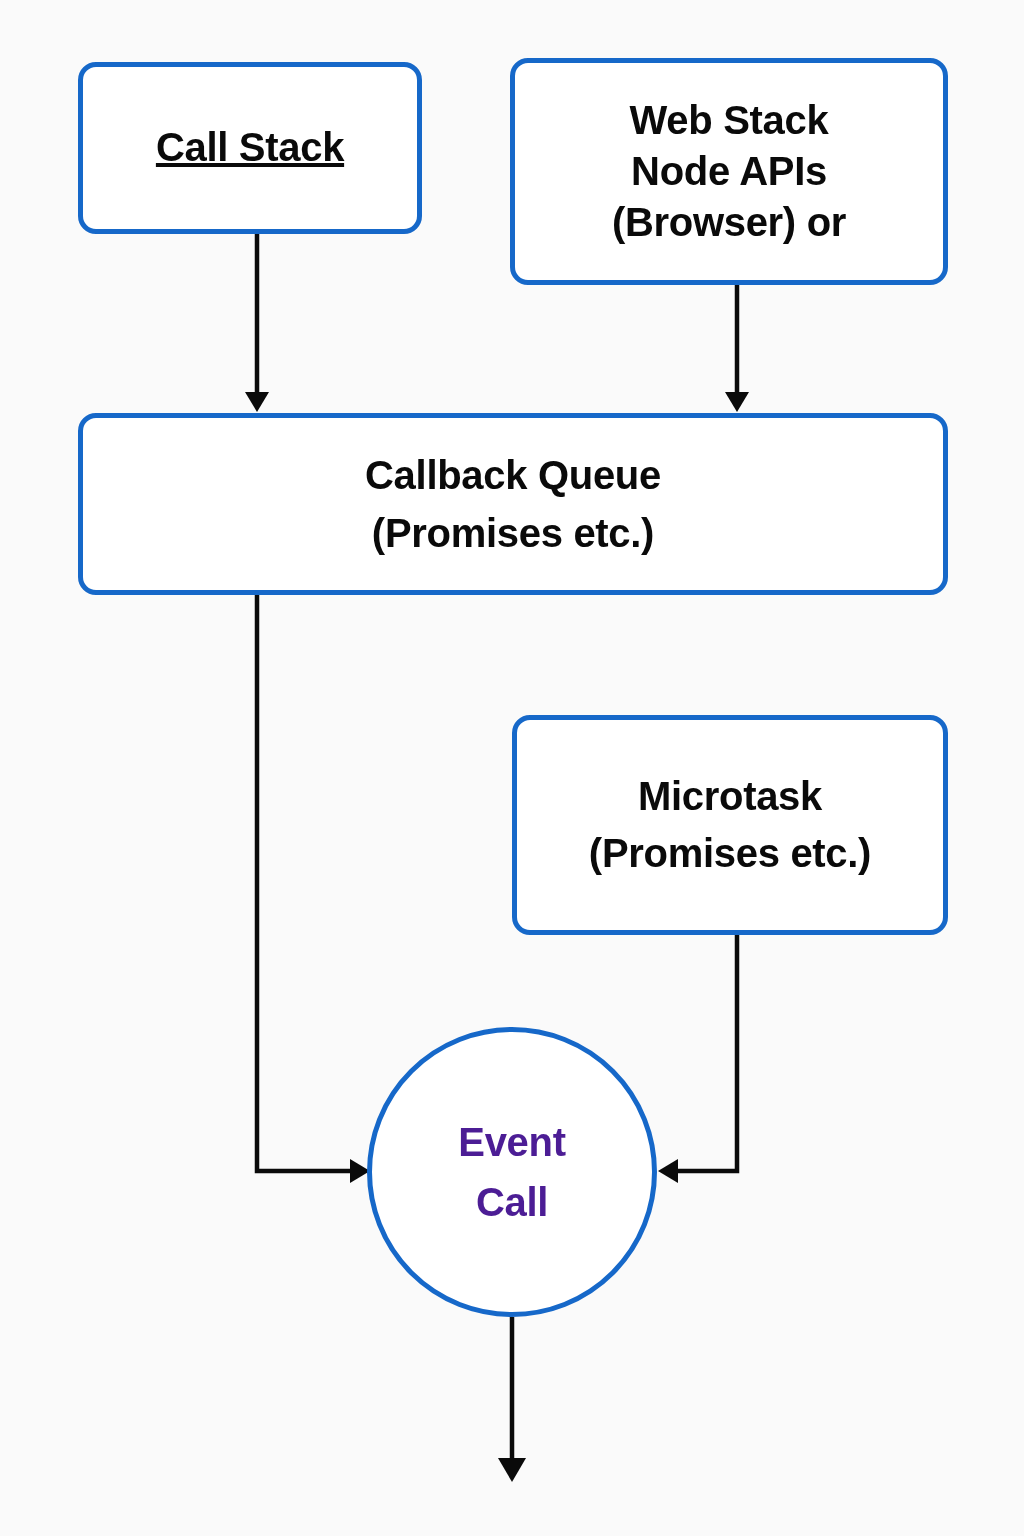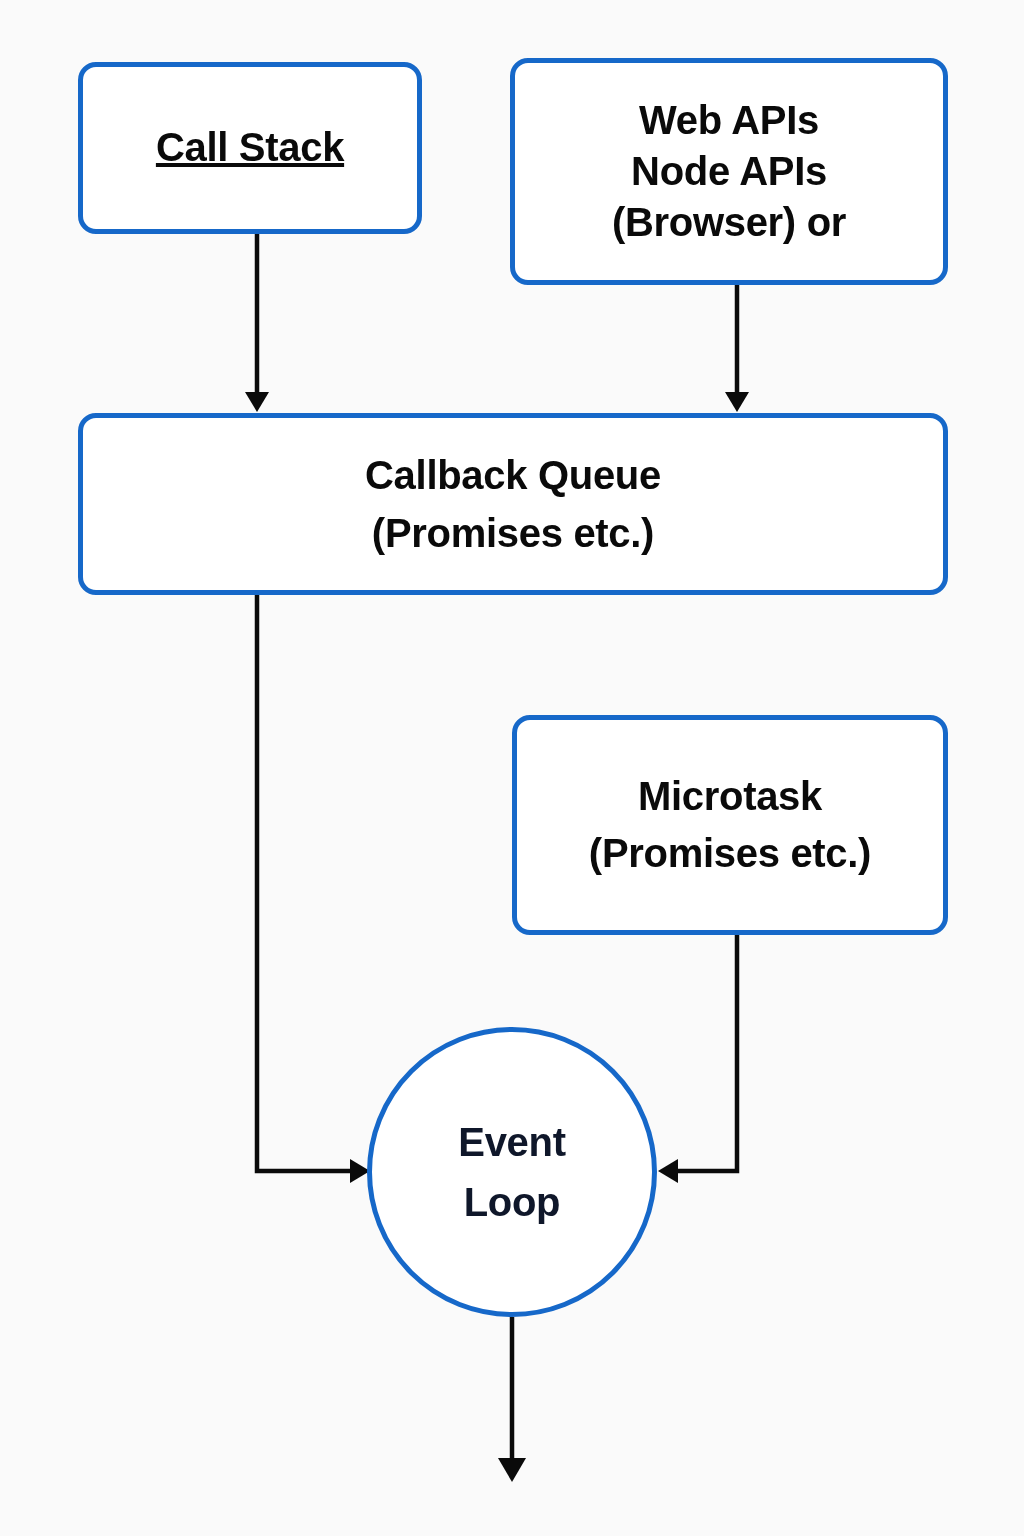--- a/index.html
+++ b/index.html
@@ -38,21 +38,21 @@
     position: absolute;
     box-sizing: border-box;
     background: #ffffff;
     border: 5px solid #1668c9;
     border-radius: 50%;
     display: flex;
     flex-direction: column;
     align-items: center;
     justify-content: center;
     text-align: center;
-    color: #0f172a;
+    color: #4c1d95;
     font-weight: bold;
     letter-spacing: -0.3px;
   }
 
   
   #node-call-stack   { left: 78px;  top: 62px;  width: 344px; height: 172px; font-size: 40px; line-height: 1.18; text-decoration: underline; }
   #node-web-apis     { left: 510px; top: 58px;  width: 438px; height: 227px; font-size: 40px; line-height: 1.28; }
   #node-callback-q   { left: 78px;  top: 413px; width: 870px; height: 182px; font-size: 40px; line-height: 1.45; align-items: center; }
   #node-microtask-q  { left: 512px; top: 715px; width: 436px; height: 220px; font-size: 40px; line-height: 1.42; }
   #node-event-loop   { left: 367px; top: 1027px; width: 290px; height: 290px; font-size: 40px; line-height: 1.5; }
@@ -101,33 +101,33 @@
       <line x1="512" y1="1317" x2="512" y2="1468" stroke="#0a0a0a" stroke-width="4.5"></line>
       <path d="M498,1458 L526,1458 L512,1482 Z" fill="#0a0a0a"></path>
     </g>
   </svg>
 
   <div class="node" id="node-call-stack">
     <span class="line">Call Stack</span>
   </div>
 
   <div class="node" id="node-web-apis">
-    <span class="line">Web APIs</span>
+    <span class="line">Web Stack</span>
     <span class="line">Node APIs</span>
     <span class="line">(Browser) or</span>
   </div>
 
   <div class="node" id="node-callback-q">
     <span class="line">Callback Queue</span>
     <span class="line">(Promises etc.)</span>
   </div>
 
   <div class="node" id="node-microtask-q">
     <span class="line">Microtask</span>
     <span class="line">(Promises etc.)</span>
   </div>
 
   <div class="circle-node" id="node-event-loop">
     <span class="line">Event</span>
-    <span class="line">Loop</span>
+    <span class="line">Call</span>
   </div>
 
 </div>
 
 </body></html>

